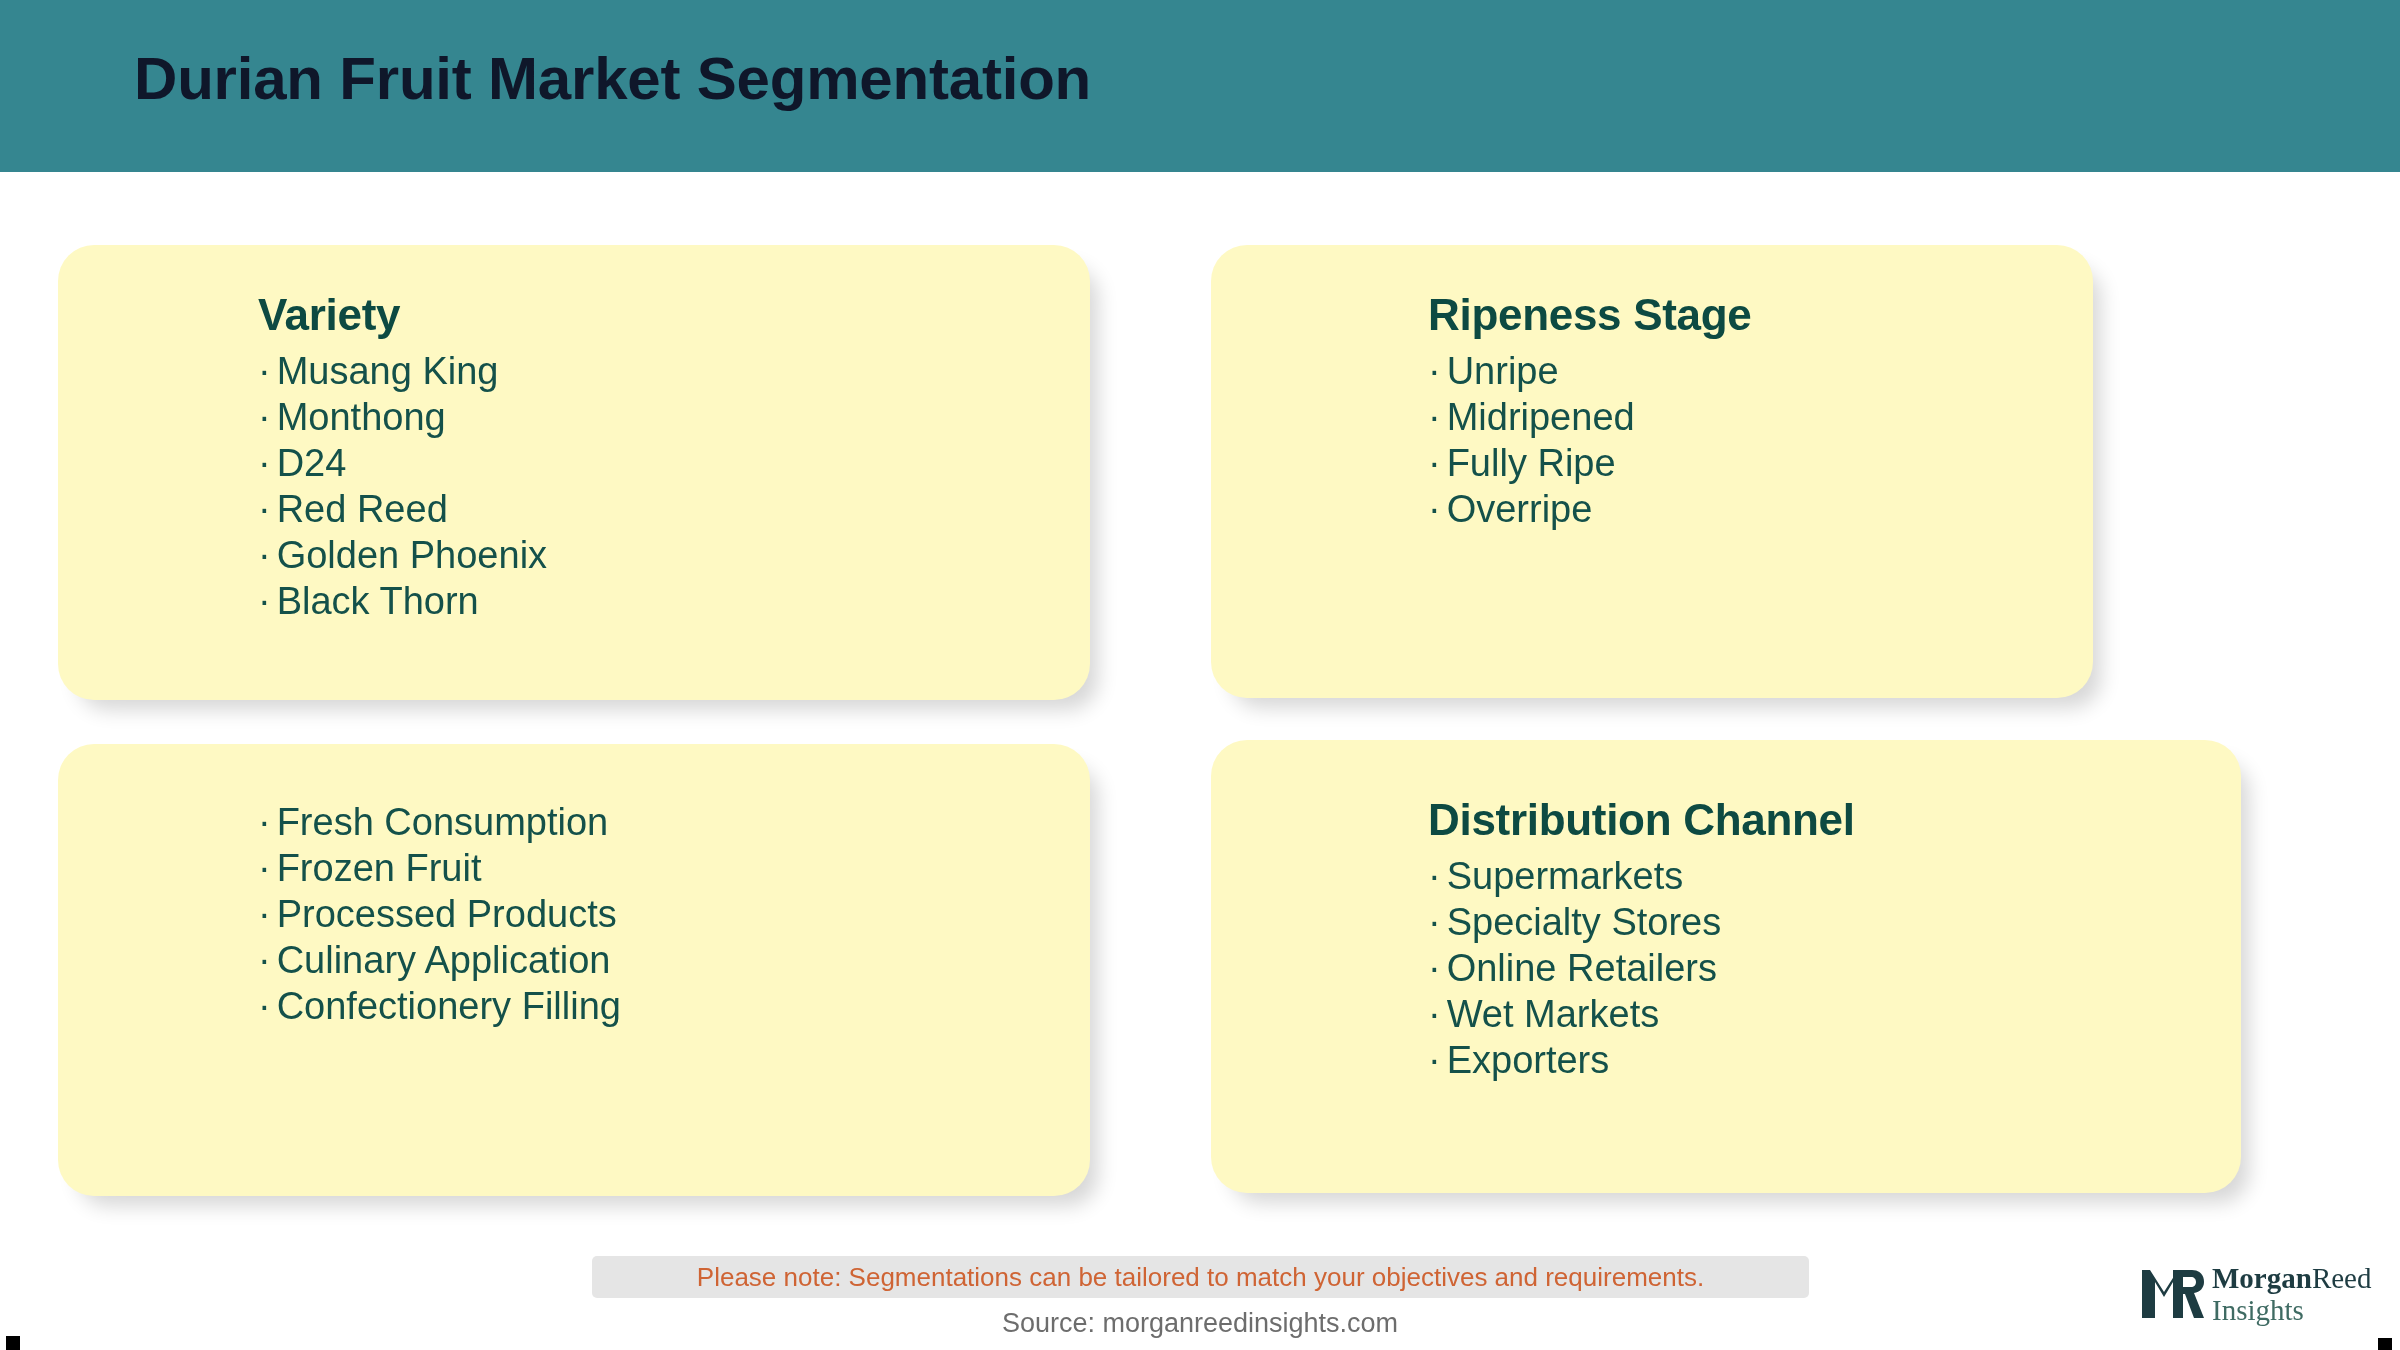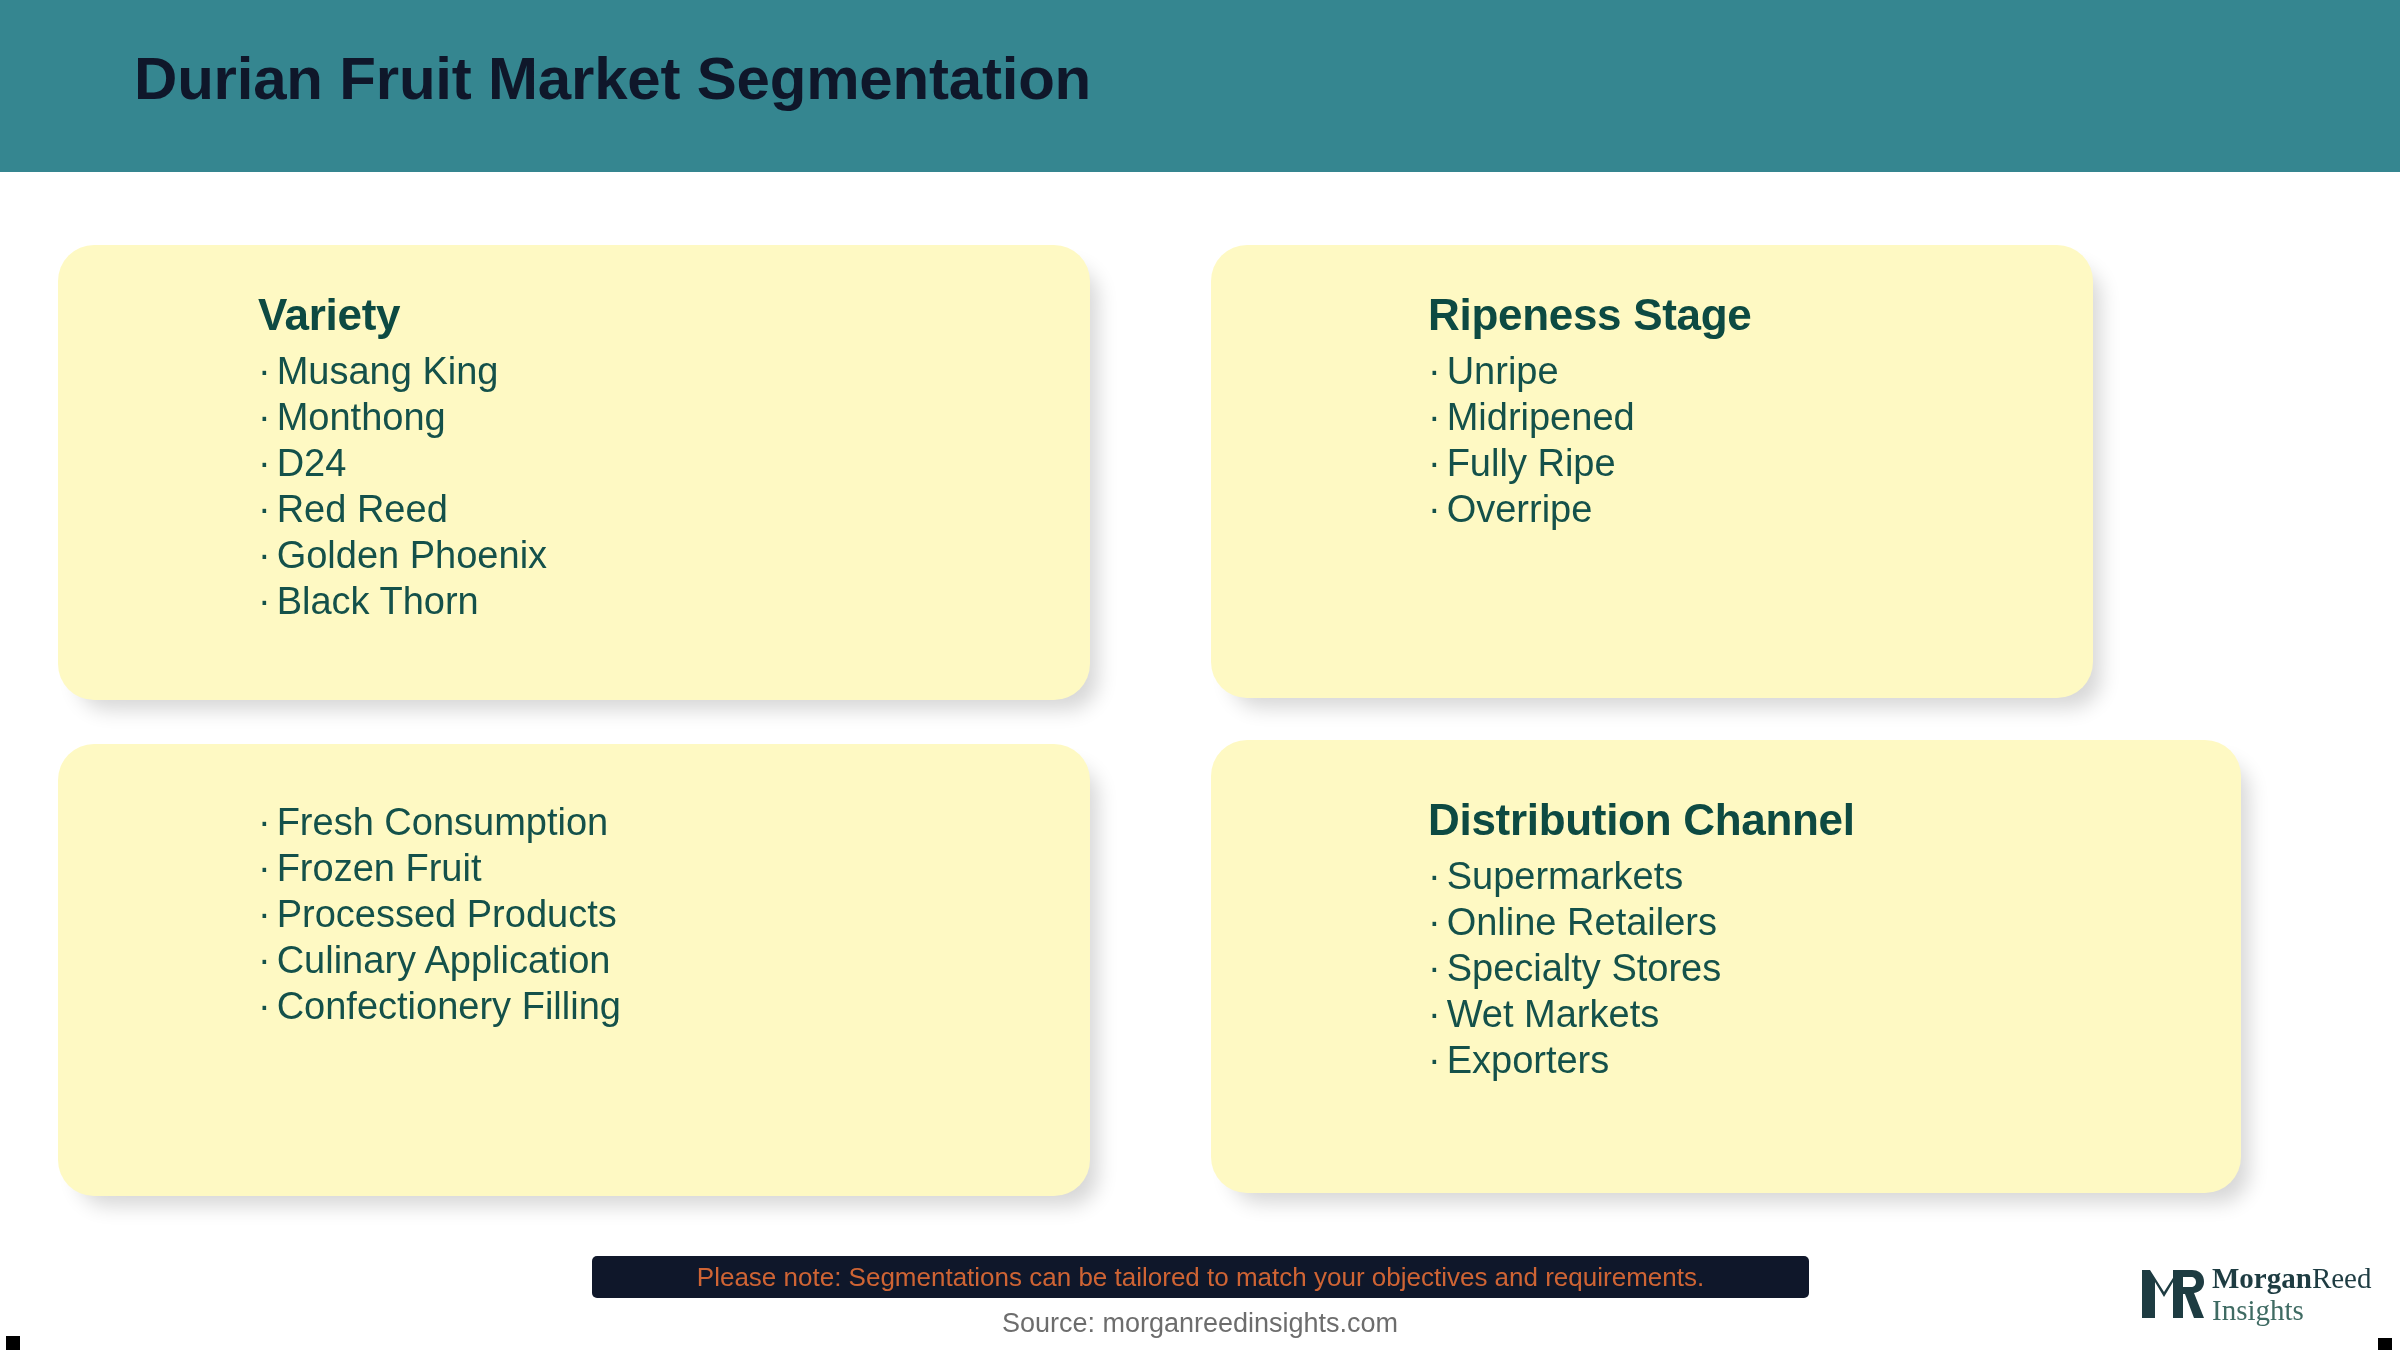--- a/index.html
+++ b/index.html
@@ -66,21 +66,21 @@
   }
   .card-list li .bullet { margin-right:6px; }
 
   
   .footer { position:absolute; left:0; top:1232px; width:2400px; height:118px; }
 
   .note-pill {
     position:absolute;
     left:592px; top:24px;
     width:1217px; height:42px;
-    background:#0f172a;
+    background:#e5e5e5;
     border-radius:5px;
     display:flex; align-items:center; justify-content:center;
   }
   .note-text {
     font-size:26px;
     color:#cf6434;
     line-height:1;
     white-space:nowrap;
   }
   .source-text {
@@ -164,22 +164,22 @@
           <li><span class="bullet">·</span><span>Confectionery Filling</span></li>
         </ul>
       </div>
     </div>
 
     <div class="card card-4">
       <div class="card-body">
         <div class="card-title">Distribution Channel</div>
         <ul class="card-list">
           <li><span class="bullet">·</span><span>Supermarkets</span></li>
+          <li><span class="bullet">·</span><span>Specialty Stores</span></li>
           <li><span class="bullet">·</span><span>Online Retailers</span></li>
-          <li><span class="bullet">·</span><span>Specialty Stores</span></li>
           <li><span class="bullet">·</span><span>Wet Markets</span></li>
           <li><span class="bullet">·</span><span>Exporters</span></li>
         </ul>
       </div>
     </div>
 
   </div>
 
   <div class="footer">
     <div class="note-pill">

